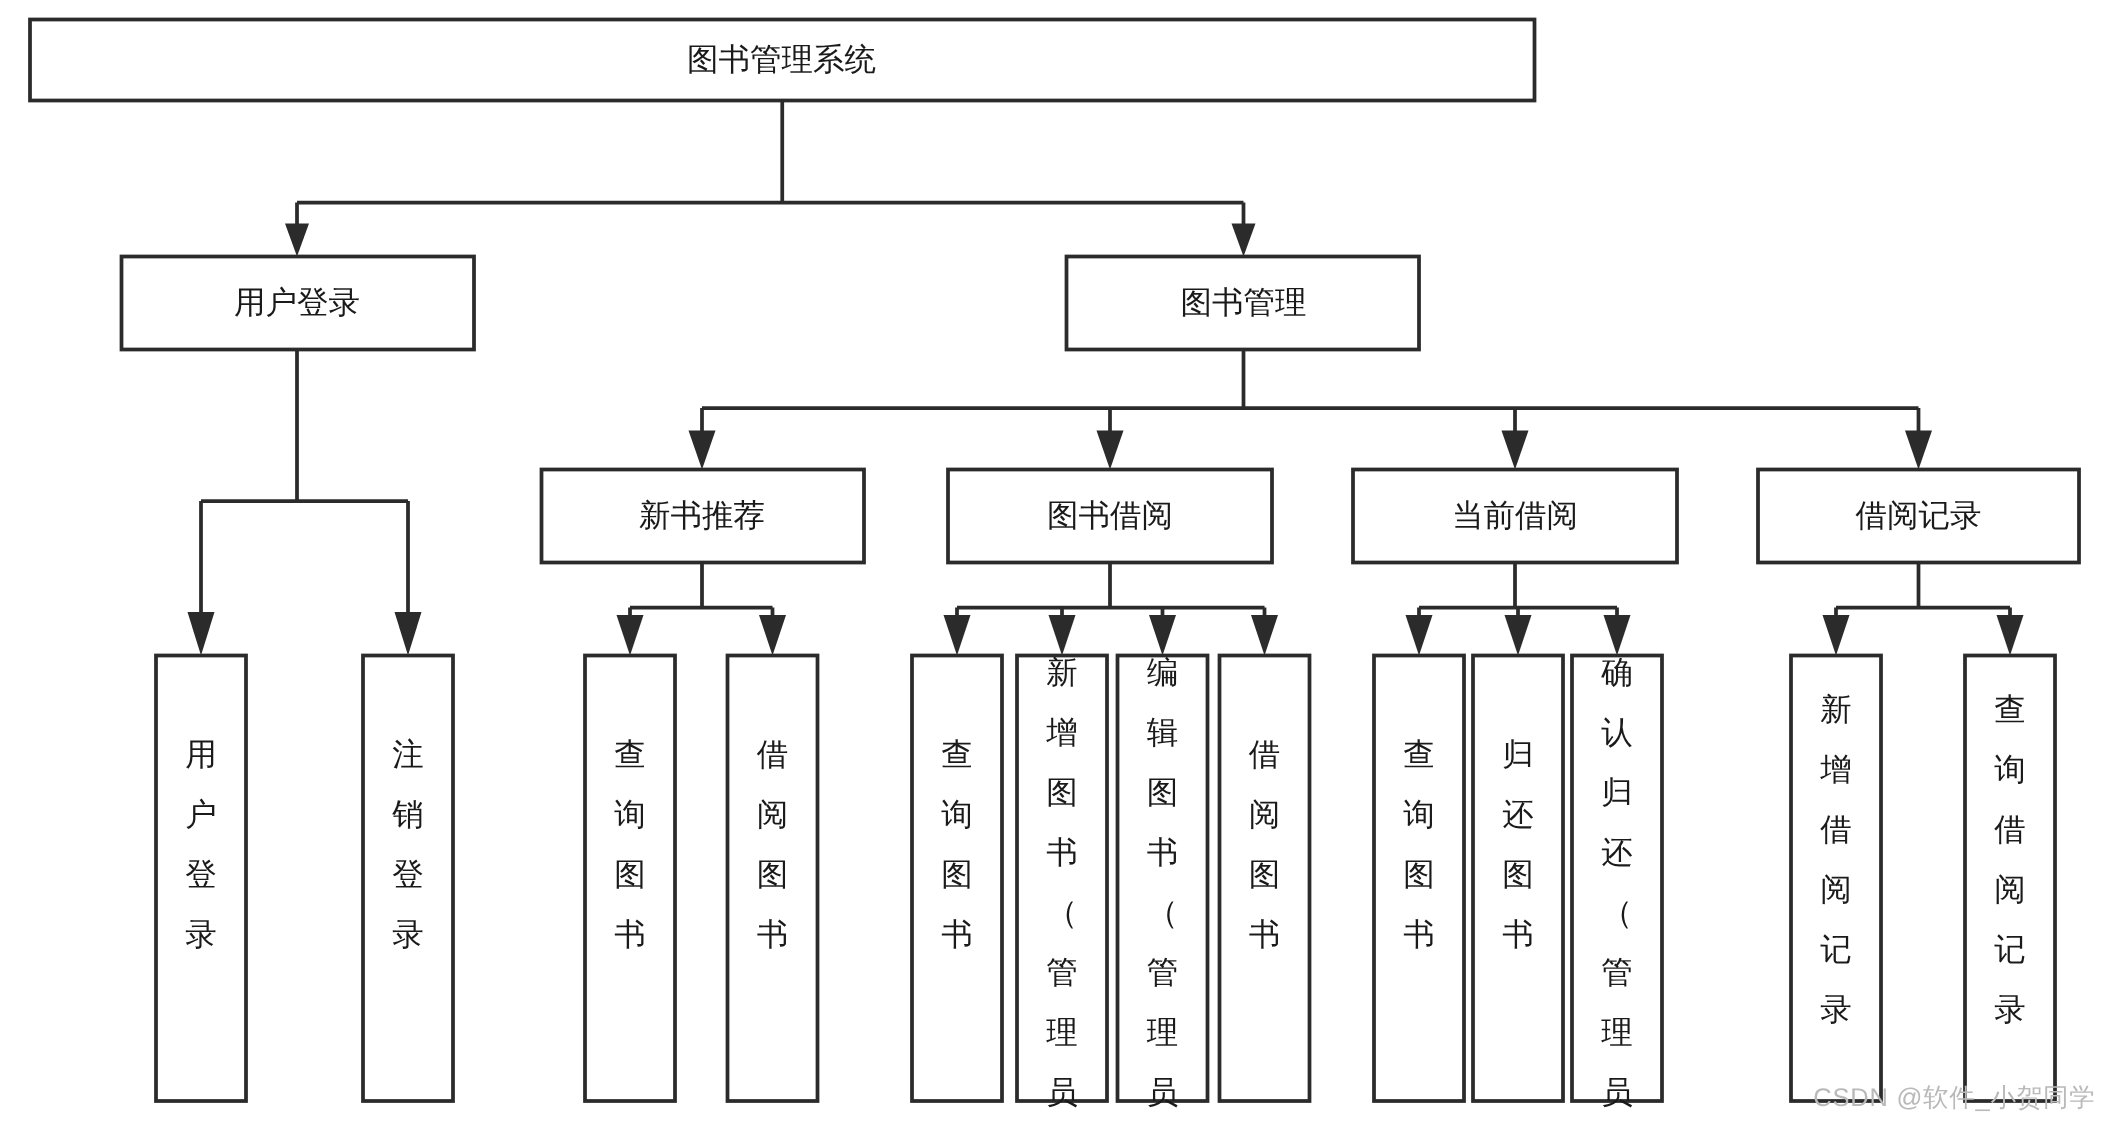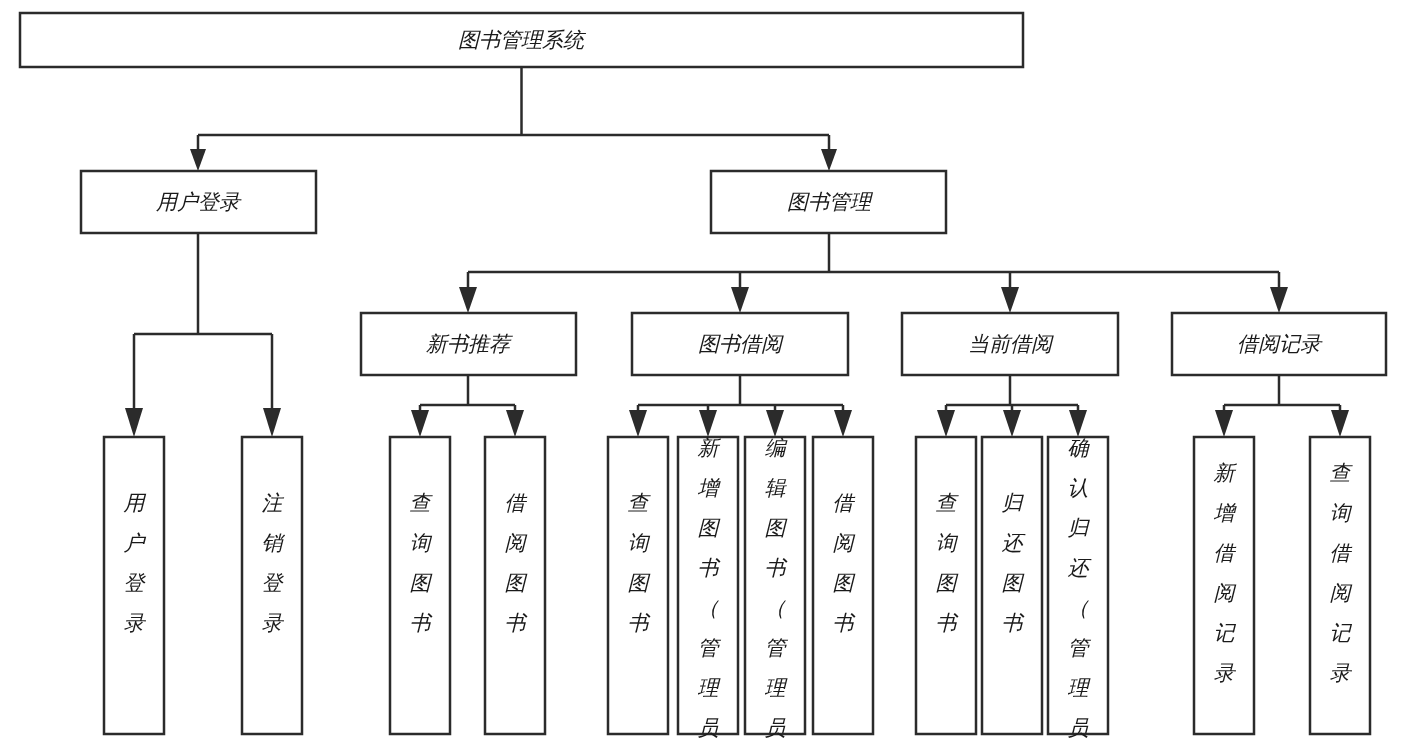--- a/index.html
+++ b/index.html
@@ -3,21 +3,21 @@
 <meta charset="utf-8">
 <title>图书管理系统 结构图</title>
 <style>
   html,body{margin:0;padding:0;}
   body{
     width:1405px;height:747px;
     background:#ffffff;
     font-family:"Liberation Sans","DejaVu Sans",sans-serif;
     overflow:hidden;
   }
-  #diagram-root{position:relative;width:1405px;height:747px;font-style:italic;}
+  #diagram-root{position:relative;width:1405px;height:747px;}
   svg#tree{position:absolute;top:0;left:0;width:1405px;height:747px;display:block;}
   .node-box{
     fill:#ffffff;
     stroke:#2b2b2b;
     stroke-width:2.5;
   }
   .node-label-h{
     font-family:"Liberation Sans","DejaVu Sans",sans-serif;
     font-size:21px;
     fill:#1a1a1a;
@@ -213,13 +213,14 @@
       <text class="node-label-v vtext" x="1224" y="480"><tspan x="1224" y="480">新</tspan><tspan x="1224" y="520">增</tspan><tspan x="1224" y="560">借</tspan><tspan x="1224" y="600">阅</tspan><tspan x="1224" y="640">记</tspan><tspan x="1224" y="680">录</tspan></text>
     </g>
 
     <g>
       <rect class="node-box" x="1310" y="437" width="60" height="297"></rect>
       <text class="node-label-v vtext" x="1340" y="480"><tspan x="1340" y="480">查</tspan><tspan x="1340" y="520">询</tspan><tspan x="1340" y="560">借</tspan><tspan x="1340" y="600">阅</tspan><tspan x="1340" y="640">记</tspan><tspan x="1340" y="680">录</tspan></text>
     </g>
 
   </svg>
 
+  <div class="watermark">CSDN @软件_小贺同学</div>
 </div>
 
 </body></html>

